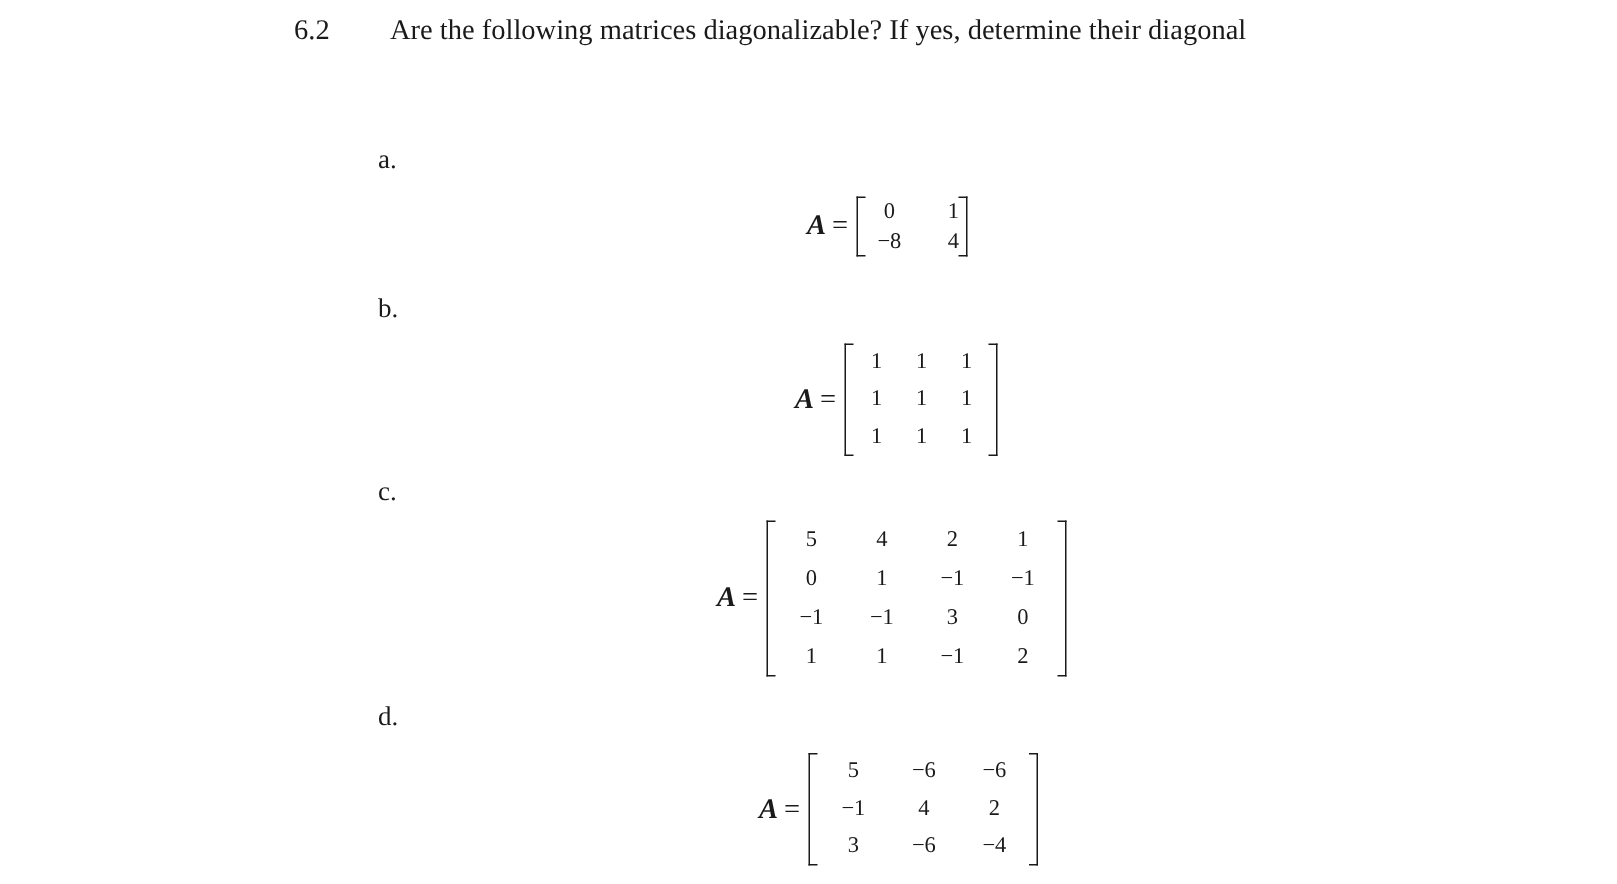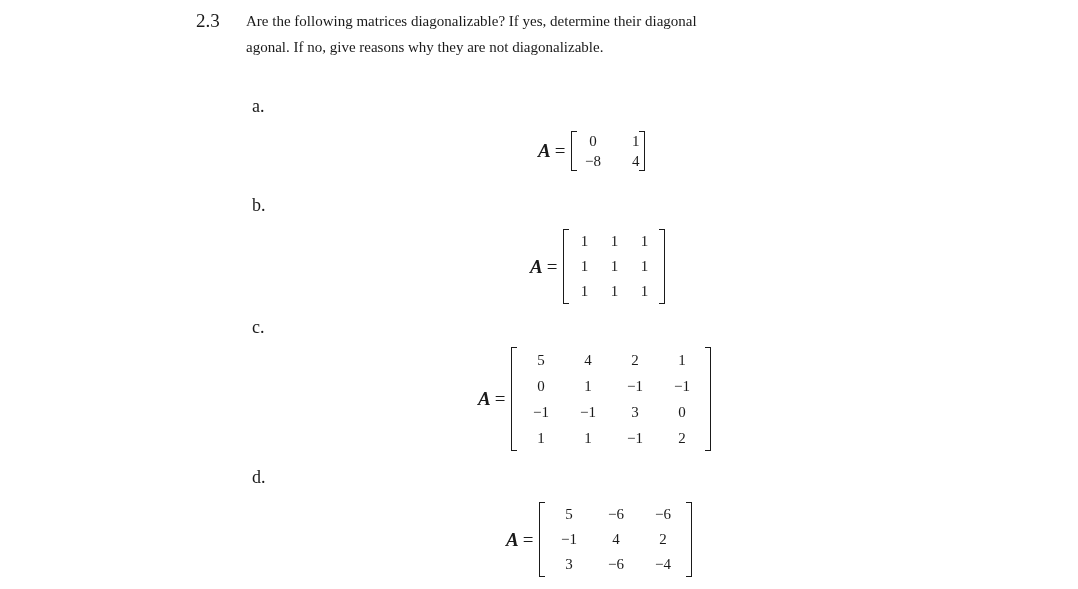--- a/index.html
+++ b/index.html
@@ -17,24 +17,24 @@
     }
     .exercise-number {
       position: absolute;
       left: 196px;
       top: 8px;
       font-size: 19px;
       line-height: 26px;
     }
     .exercise-text {
       position: absolute;
-      left: 246px;
+      left: 260px;
       top: 8px;
       width: 690px;
-      font-size: 15px;
+      font-size: 19px;
       line-height: 26px;
     }
     .exercise-text .line {
       display: block;
       white-space: nowrap;
     }
     .part-label {
       position: absolute;
       left: 252px;
       font-size: 18px;
@@ -98,24 +98,23 @@
     
     #eq-c { left: 478px; top: 347px; }
     #eq-c .matrix td { width: 47px; height: 26px; line-height: 26px; }
     
     #eq-d { left: 506px; top: 502px; }
     #eq-d .matrix td { width: 47px; height: 25px; line-height: 25px; }
   </style>
 </head>
 <body>
 
-<div class="exercise-number">2.3</div>
+<div class="exercise-number">6.2</div>
 <div class="exercise-text">
   <span class="line">Are the following matrices diagonalizable? If yes, determine their diagonal</span>
-  <span class="line">agonal. If no, give reasons why they are not diagonalizable.</span>
 </div>
 
 <div class="part-label" style="top:95px;">a.</div>
 <div class="equation" id="eq-a">
   <span class="lhs"><span>A</span><span class="eq">=</span></span>
   <span class="matrix">
     <table>
       <tbody>
           <tr>
         <td>0</td>

